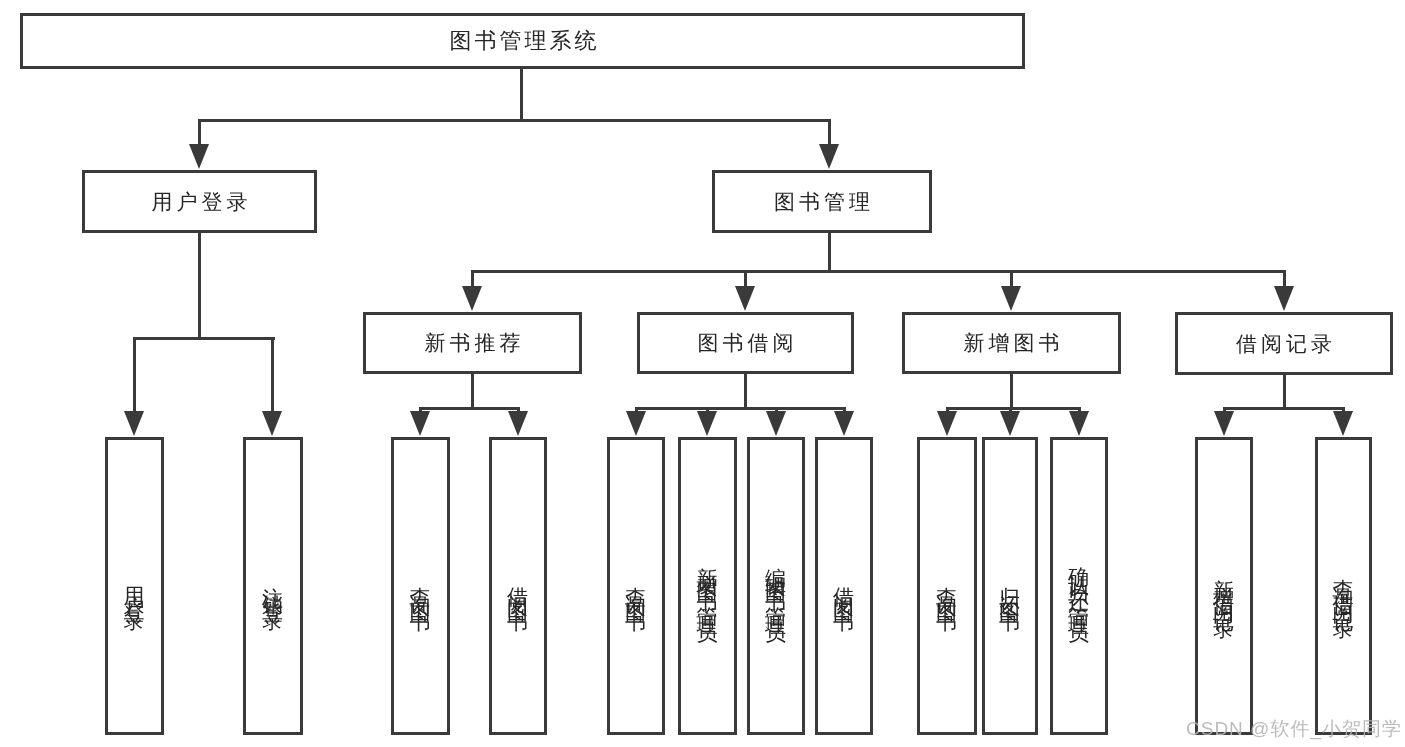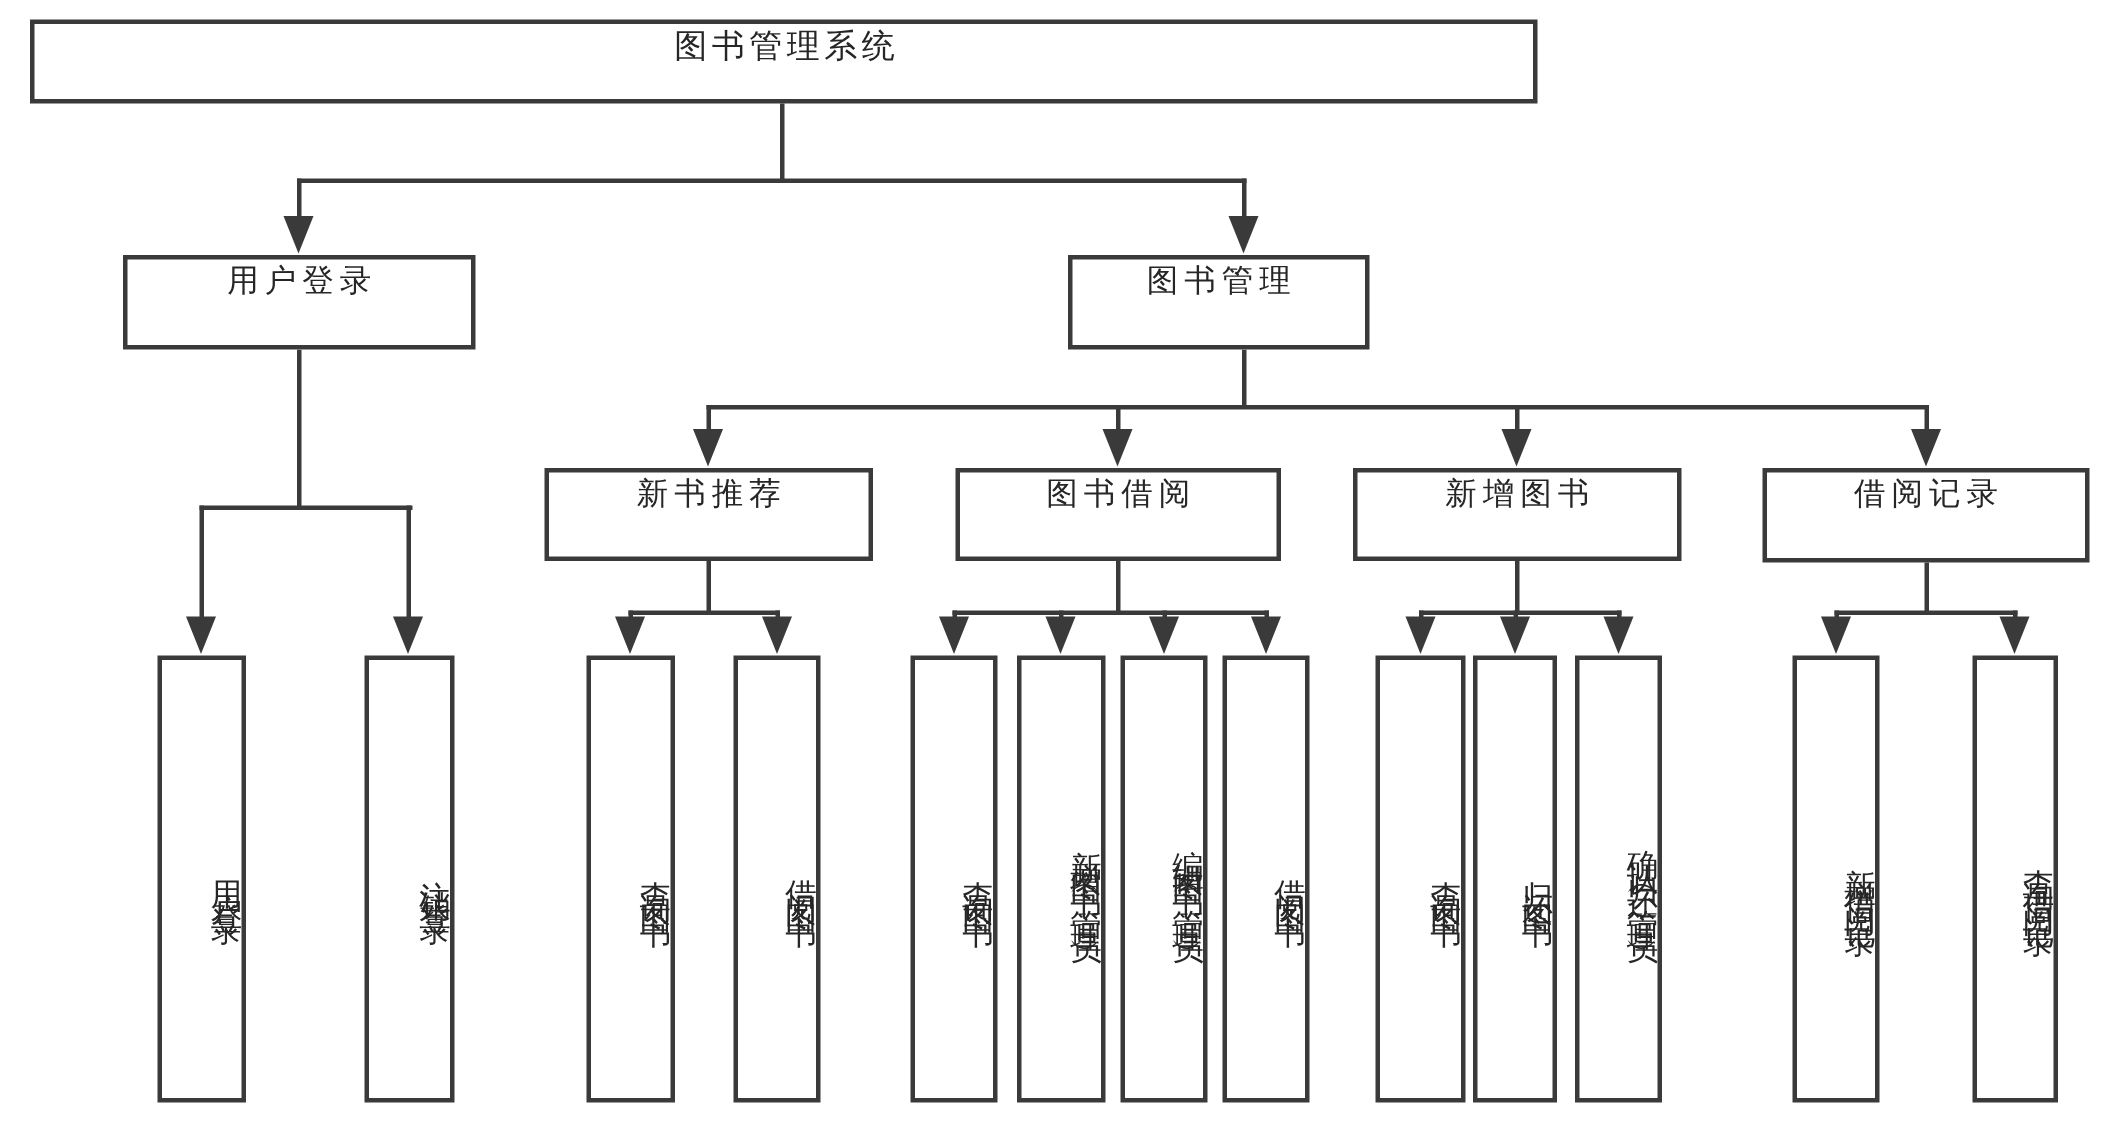--- a/index.html
+++ b/index.html
@@ -3,21 +3,21 @@
 <meta charset="utf-8">
 <style>
   html,body{margin:0;padding:0;background:#ffffff;}
   .canvas{
     position:relative;width:1405px;height:747px;background:#ffffff;
     font-family:"Liberation Sans","DejaVu Sans",sans-serif;overflow:hidden;
   }
   .node{
     position:absolute;box-sizing:border-box;
     border:3px solid var(--line,#3a3a3a);background:#ffffff;
-    display:flex;justify-content:center;
+    display:flex;align-items:center;justify-content:center;
     color:var(--text,#262626);z-index:2;
   }
   .node.h{font-size:21px;letter-spacing:4px;text-indent:4px;white-space:nowrap;}
   .node.title{font-size:22px;letter-spacing:3px;}
   .node.v{
     writing-mode:vertical-rl;text-orientation:mixed;
     font-size:21px;letter-spacing:8px;line-height:1;
   }
   .line{position:absolute;background:var(--line,#3a3a3a);z-index:1;}
   .arrow{
@@ -86,21 +86,21 @@
     <div class="arrow" style="left: 1000px; top: 411px;"></div>
     <div class="arrow" style="left: 1069px; top: 411px;"></div>
     <div class="arrow" style="left: 1214px; top: 411px;"></div>
     <div class="arrow" style="left: 1333px; top: 411px;"></div>
     <div class="node h title" style="left: 20px; top: 13px; width: 1005px; height: 56px;">
       <span>图书管理系统</span>
     </div>
     <div class="node h" style="left: 82px; top: 170px; width: 235px; height: 63px;">
       <span>用户登录</span>
     </div>
-    <div class="node h" style="left: 712px; top: 170px; width: 201px; height: 63px;">
+    <div class="node h" style="left: 712px; top: 170px; width: 220px; height: 63px;">
       <span>图书管理</span>
     </div>
     <div class="node h" style="left: 637px; top: 312px; width: 217px; height: 62px;">
       <span>图书借阅</span>
     </div>
     <div class="node h" style="left: 363px; top: 312px; width: 219px; height: 62px;">
       <span>新书推荐</span>
     </div>
     <div class="node h" style="left: 902px; top: 312px; width: 219px; height: 62px;">
       <span>新增图书</span>
@@ -140,13 +140,14 @@
     </div>
     <div class="node v" style="left: 1050px; top: 437px; width: 58px; height: 298px;">
       <span>确认归还（管理员）</span>
     </div>
     <div class="node v" style="left: 1195px; top: 437px; width: 58px; height: 298px;">
       <span>新增借阅记录</span>
     </div>
     <div class="node v" style="left: 1315px; top: 437px; width: 57px; height: 298px;">
       <span>查询借阅记录</span>
     </div>
+    <div class="watermark" id="wm">CSDN @软件_小贺同学</div>
 </div>
 
 </body></html>

